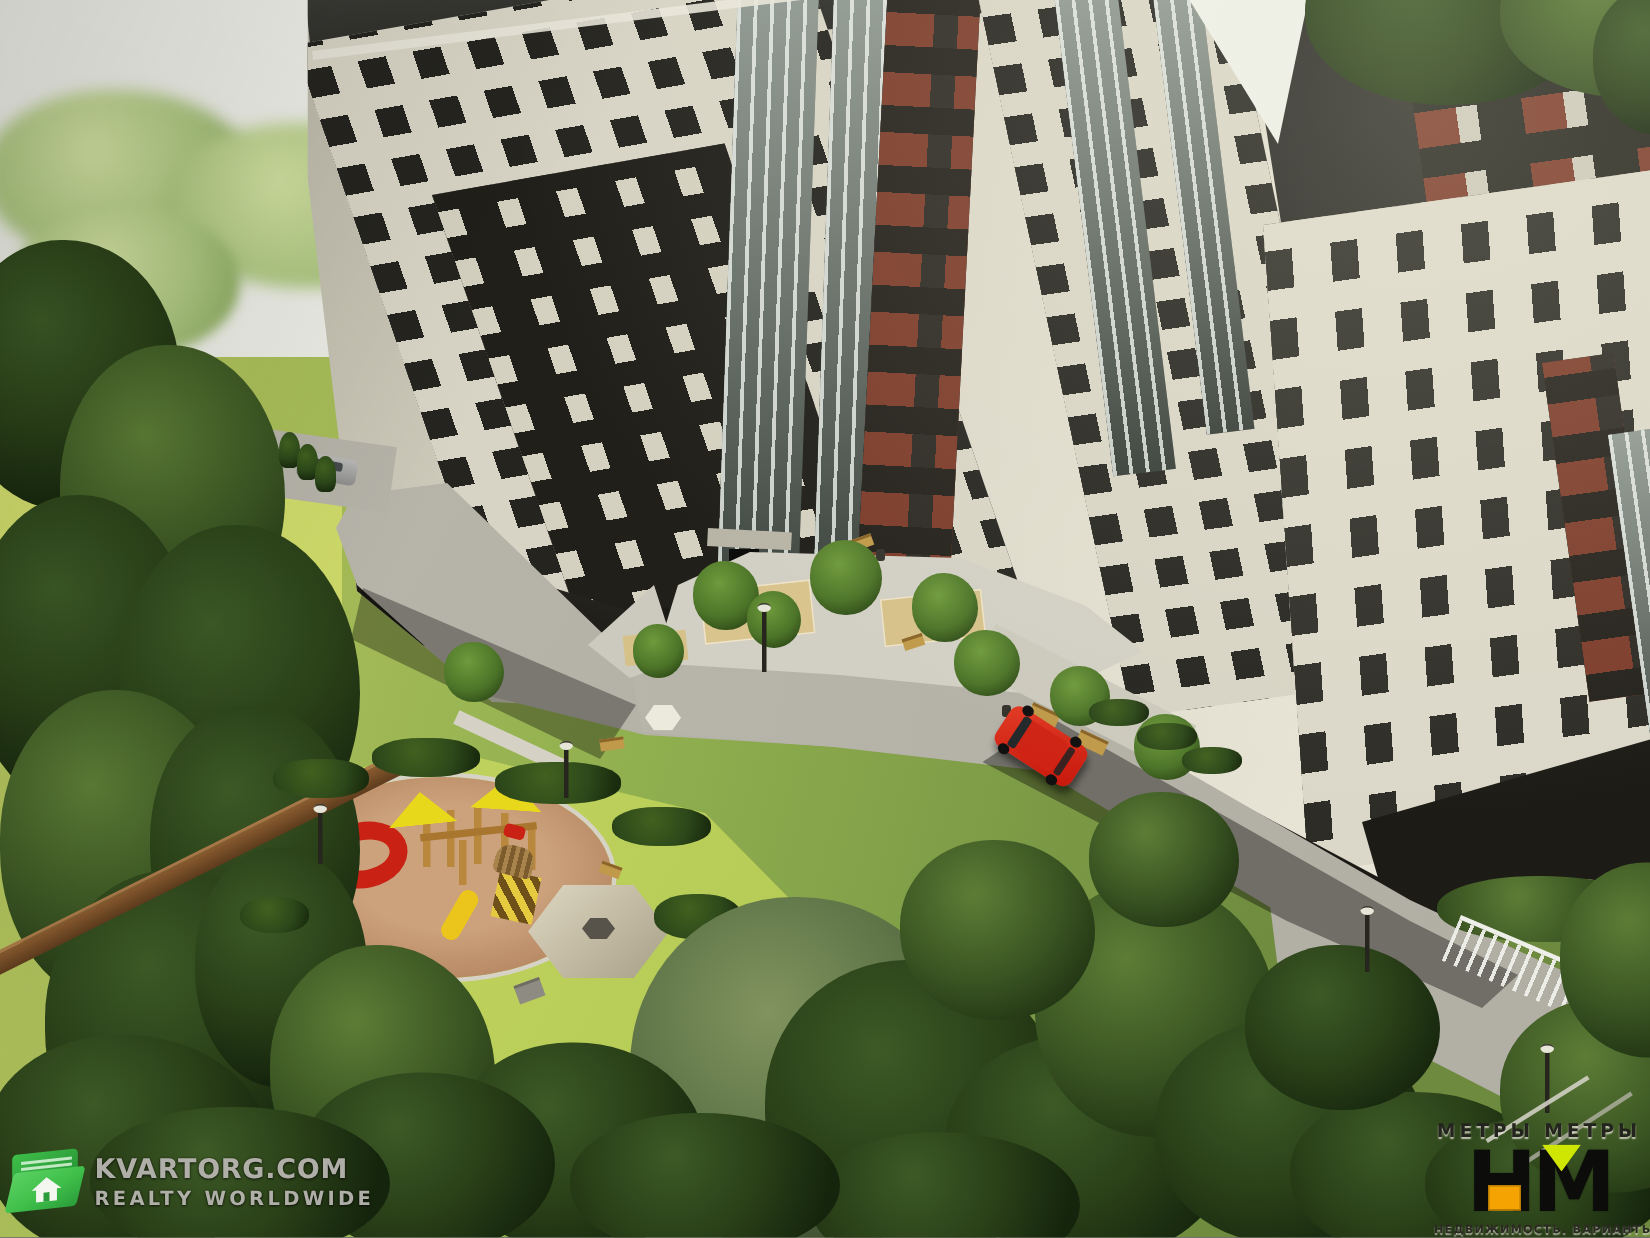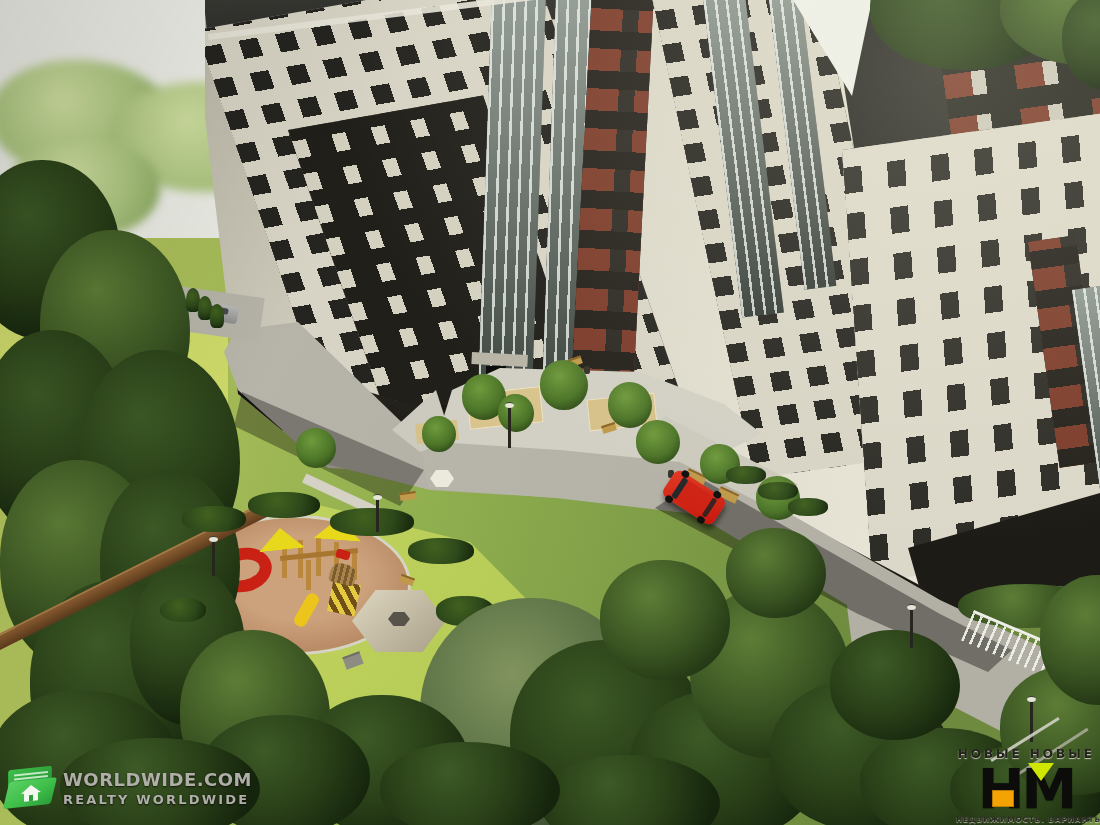--- a/index.html
+++ b/index.html
@@ -275,27 +275,27 @@
         <div class="kv-line" style="top:9px;"></div>
       </div>
       <div class="kv-flap"></div>
       <div class="kv-house">
         <div class="kv-roof"></div>
         <div class="kv-body"></div>
         <div class="kv-door"></div>
       </div>
     </div>
     <div class="kv-text">
-      <div class="kv-brand">WORLDWIDE.COM</div>
+      <div class="kv-brand">KVARTORG.COM</div>
       <div class="kv-tag">REALTY WORLDWIDE</div>
     </div>
   </div>
 
   <div id="nm">
-    <div class="nm-brand">НОВЫЕ НОВЫЕ</div>
+    <div class="nm-brand">МЕТРЫ МЕТРЫ</div>
     <div class="nm-row">
       <span class="nm-letter">Н</span>
       <span class="nm-letter">М</span>
       <div class="nm-orange"></div>
       <div class="nm-green"></div>
     </div>
     <div class="nm-tag">НЕДВИЖИМОСТЬ. ВАРИАНТЫ.</div>
   </div>
 
 </div>

